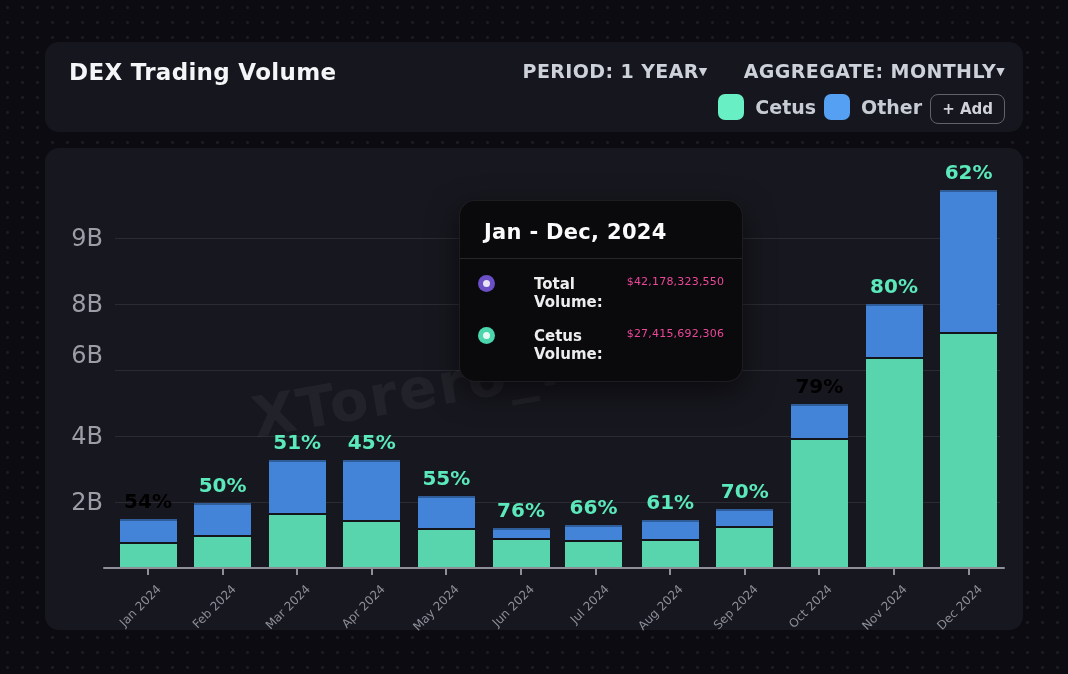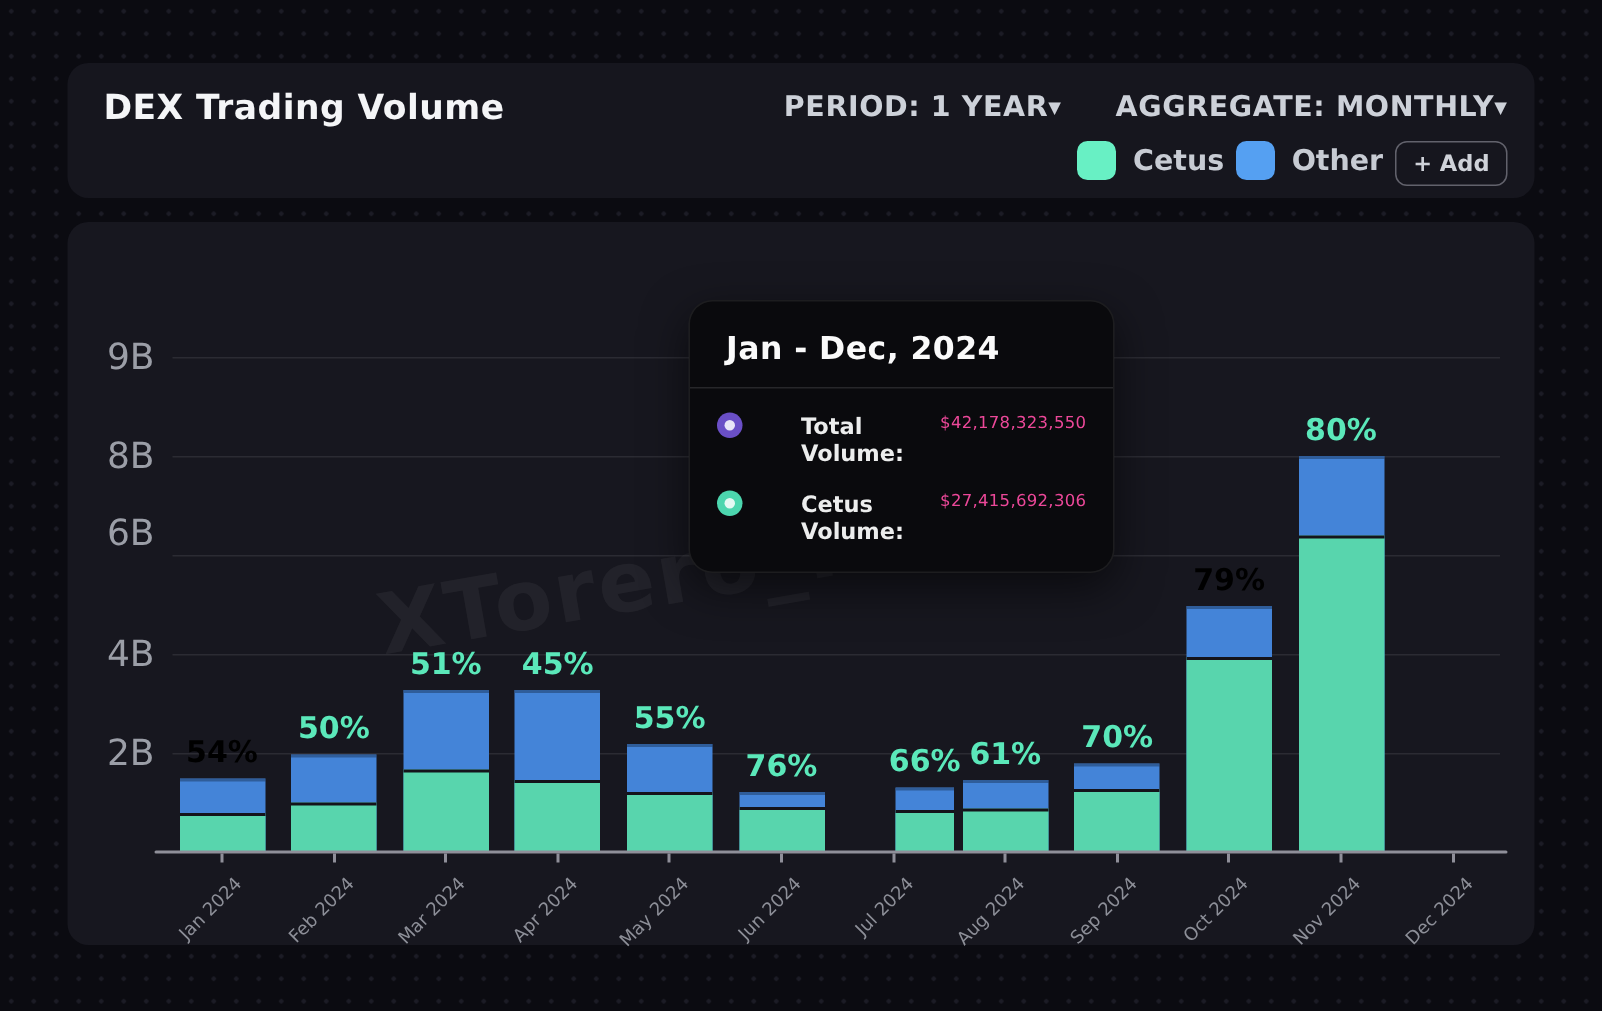--- a/index.html
+++ b/index.html
@@ -110,39 +110,43 @@
           <div class="pct-label" style="color: rgb(91, 232, 186);">45%</div>
         </div>
         <div class="bar" style="left: 372.9px; width: 57px; height: 71.94px; background: rgb(68, 132, 216);">
           <div class="cetus-seg" style="height: 39.6px; background: rgb(88, 213, 173);"></div>
           <div class="pct-label" style="color: rgb(91, 232, 186);">55%</div>
         </div>
         <div class="bar" style="left: 447.5px; width: 57px; height: 39.6px; background: rgb(68, 132, 216);">
           <div class="cetus-seg" style="height: 30.03px; background: rgb(88, 213, 173);"></div>
           <div class="pct-label" style="color: rgb(91, 232, 186);">76%</div>
         </div>
-        <div class="bar" style="left: 552px; width: 39px; height: 43.23px; background: rgb(68, 132, 216);">
+        <div class="bar" style="left: 520px; width: 57px; height: 43.23px; background: rgb(68, 132, 216);">
           <div class="cetus-seg" style="height: 28.38px; background: rgb(88, 213, 173);"></div>
           <div class="pct-label" style="color: rgb(91, 232, 186);">66%</div>
         </div>
         <div class="bar" style="left: 596.7px; width: 57px; height: 47.52px; background: rgb(68, 132, 216);">
           <div class="cetus-seg" style="height: 29.04px; background: rgb(88, 213, 173);"></div>
           <div class="pct-label" style="color: rgb(91, 232, 186);">61%</div>
         </div>
         <div class="bar" style="left: 671.3px; width: 57px; height: 59.4px; background: rgb(68, 132, 216);">
           <div class="cetus-seg" style="height: 41.58px; background: rgb(88, 213, 173);"></div>
           <div class="pct-label" style="color: rgb(91, 232, 186);">70%</div>
         </div>
         <div class="bar" style="left: 745.9px; width: 57px; height: 164.34px; background: rgb(68, 132, 216);">
           <div class="cetus-seg" style="height: 129.69px; background: rgb(88, 213, 173);"></div>
           <div class="pct-label" style="color: #000000;">79%</div>
         </div>
         <div class="bar" style="left: 820.5px; width: 57px; height: 264px; background: rgb(68, 132, 216);">
           <div class="cetus-seg" style="height: 211.2px; background: rgb(88, 213, 173);"></div>
           <div class="pct-label" style="color: rgb(91, 232, 186);">80%</div>
+        </div>
+        <div class="bar" style="left: 895.1px; width: 57px; height: 377.85px; background: rgb(68, 132, 216);">
+          <div class="cetus-seg" style="height: 235.95px; background: rgb(88, 213, 173);"></div>
+          <div class="pct-label" style="color: rgb(91, 232, 186);">62%</div>
         </div>
       </div>
     <div class="axis-line"></div>
     <div id="xlabels">
         <div class="xlabel" style="left: 109px; top: 434px;">Jan 2024</div>
         <div class="xlabel" style="left: 183.6px; top: 434px;">Feb 2024</div>
         <div class="xlabel" style="left: 258.2px; top: 434px;">Mar 2024</div>
         <div class="xlabel" style="left: 332.8px; top: 434px;">Apr 2024</div>
         <div class="xlabel" style="left: 407.4px; top: 434px;">May 2024</div>
         <div class="xlabel" style="left: 482px; top: 434px;">Jun 2024</div>

